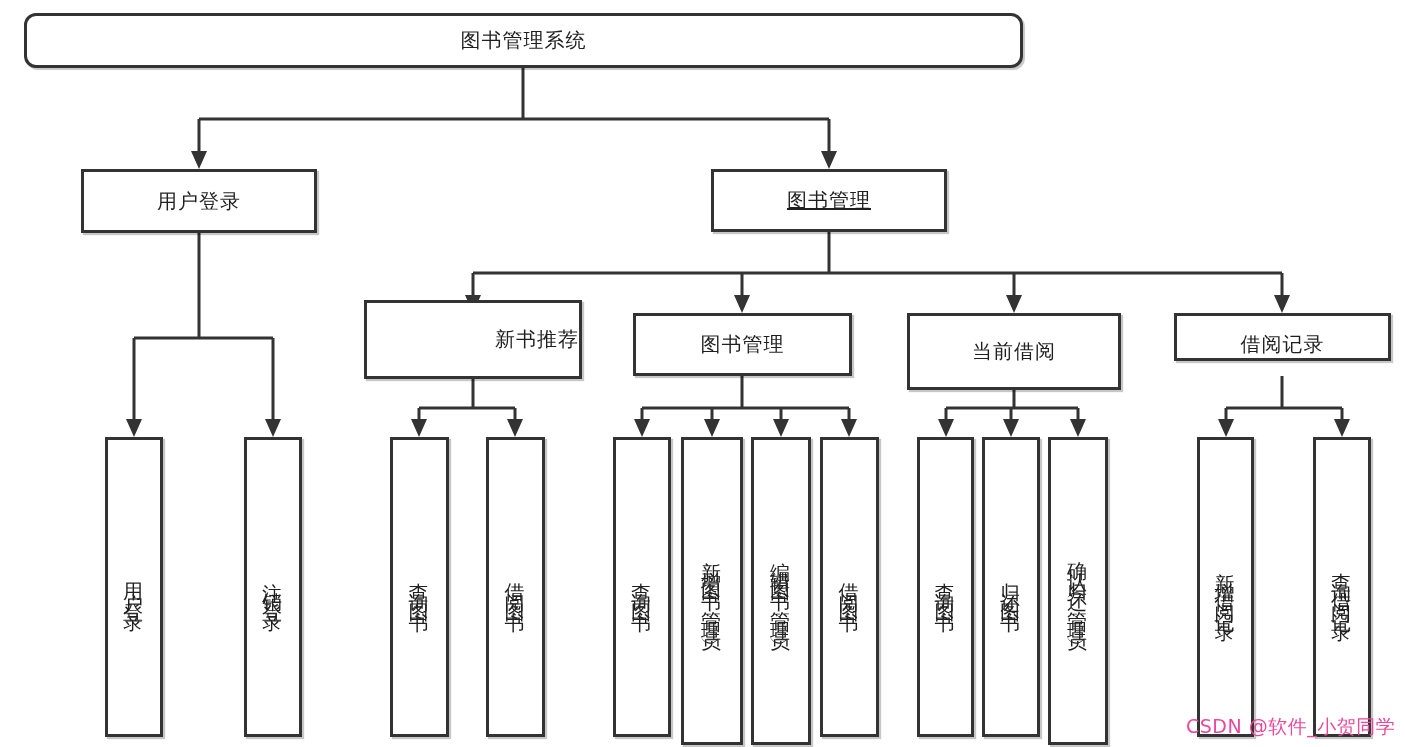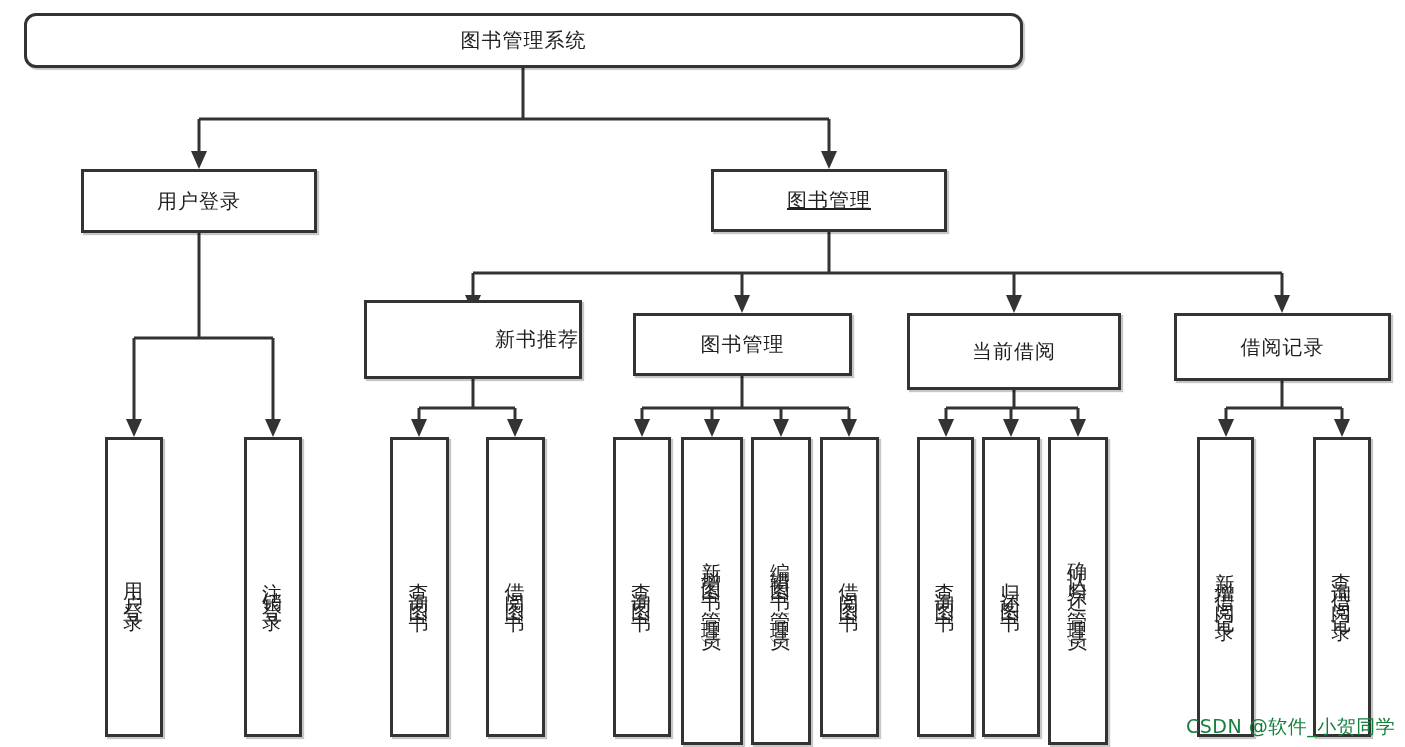--- a/index.html
+++ b/index.html
@@ -40,21 +40,21 @@
     font-size: 20px;
     letter-spacing: 10px;
     white-space: nowrap;
     color: #1f1f1f;
   }
   #watermark {
     position: absolute;
     left: 1186px;
     top: 714px;
     font-size: 19px;
-    color: #15803d;
+    color: #ec4899;
     letter-spacing: 0.5px;
     white-space: nowrap;
     z-index: 5;
   }
 </style>
 </head>
 <body>
 
 <div id="stage">
 
@@ -90,21 +90,21 @@
 
   <div class="box" style="left:364px; top:300px; width:218px; height:79px;justify-content:flex-end;">
     <span class="hlabel">新书推荐</span>
   </div>
   <div class="box" style="left:633px; top:313px; width:219px; height:63px;">
     <span class="hlabel">图书管理</span>
   </div>
   <div class="box" style="left:907px; top:313px; width:214px; height:77px;">
     <span class="hlabel">当前借阅</span>
   </div>
-  <div class="box" style="left:1174px; top:313px; width:217px; height:68px;">
+  <div class="box" style="left:1174px; top:313px; width:217px; height:48px;align-items:flex-end;">
     <span class="hlabel">借阅记录</span>
   </div>
 
   <div class="box" style="left:105px; top:437px; width:58px; height:300px;">
     <span class="vlabel">用户登录</span>
   </div>
   <div class="box" style="left:244px; top:437px; width:58px; height:300px;">
     <span class="vlabel">注销登录</span>
   </div>
 

